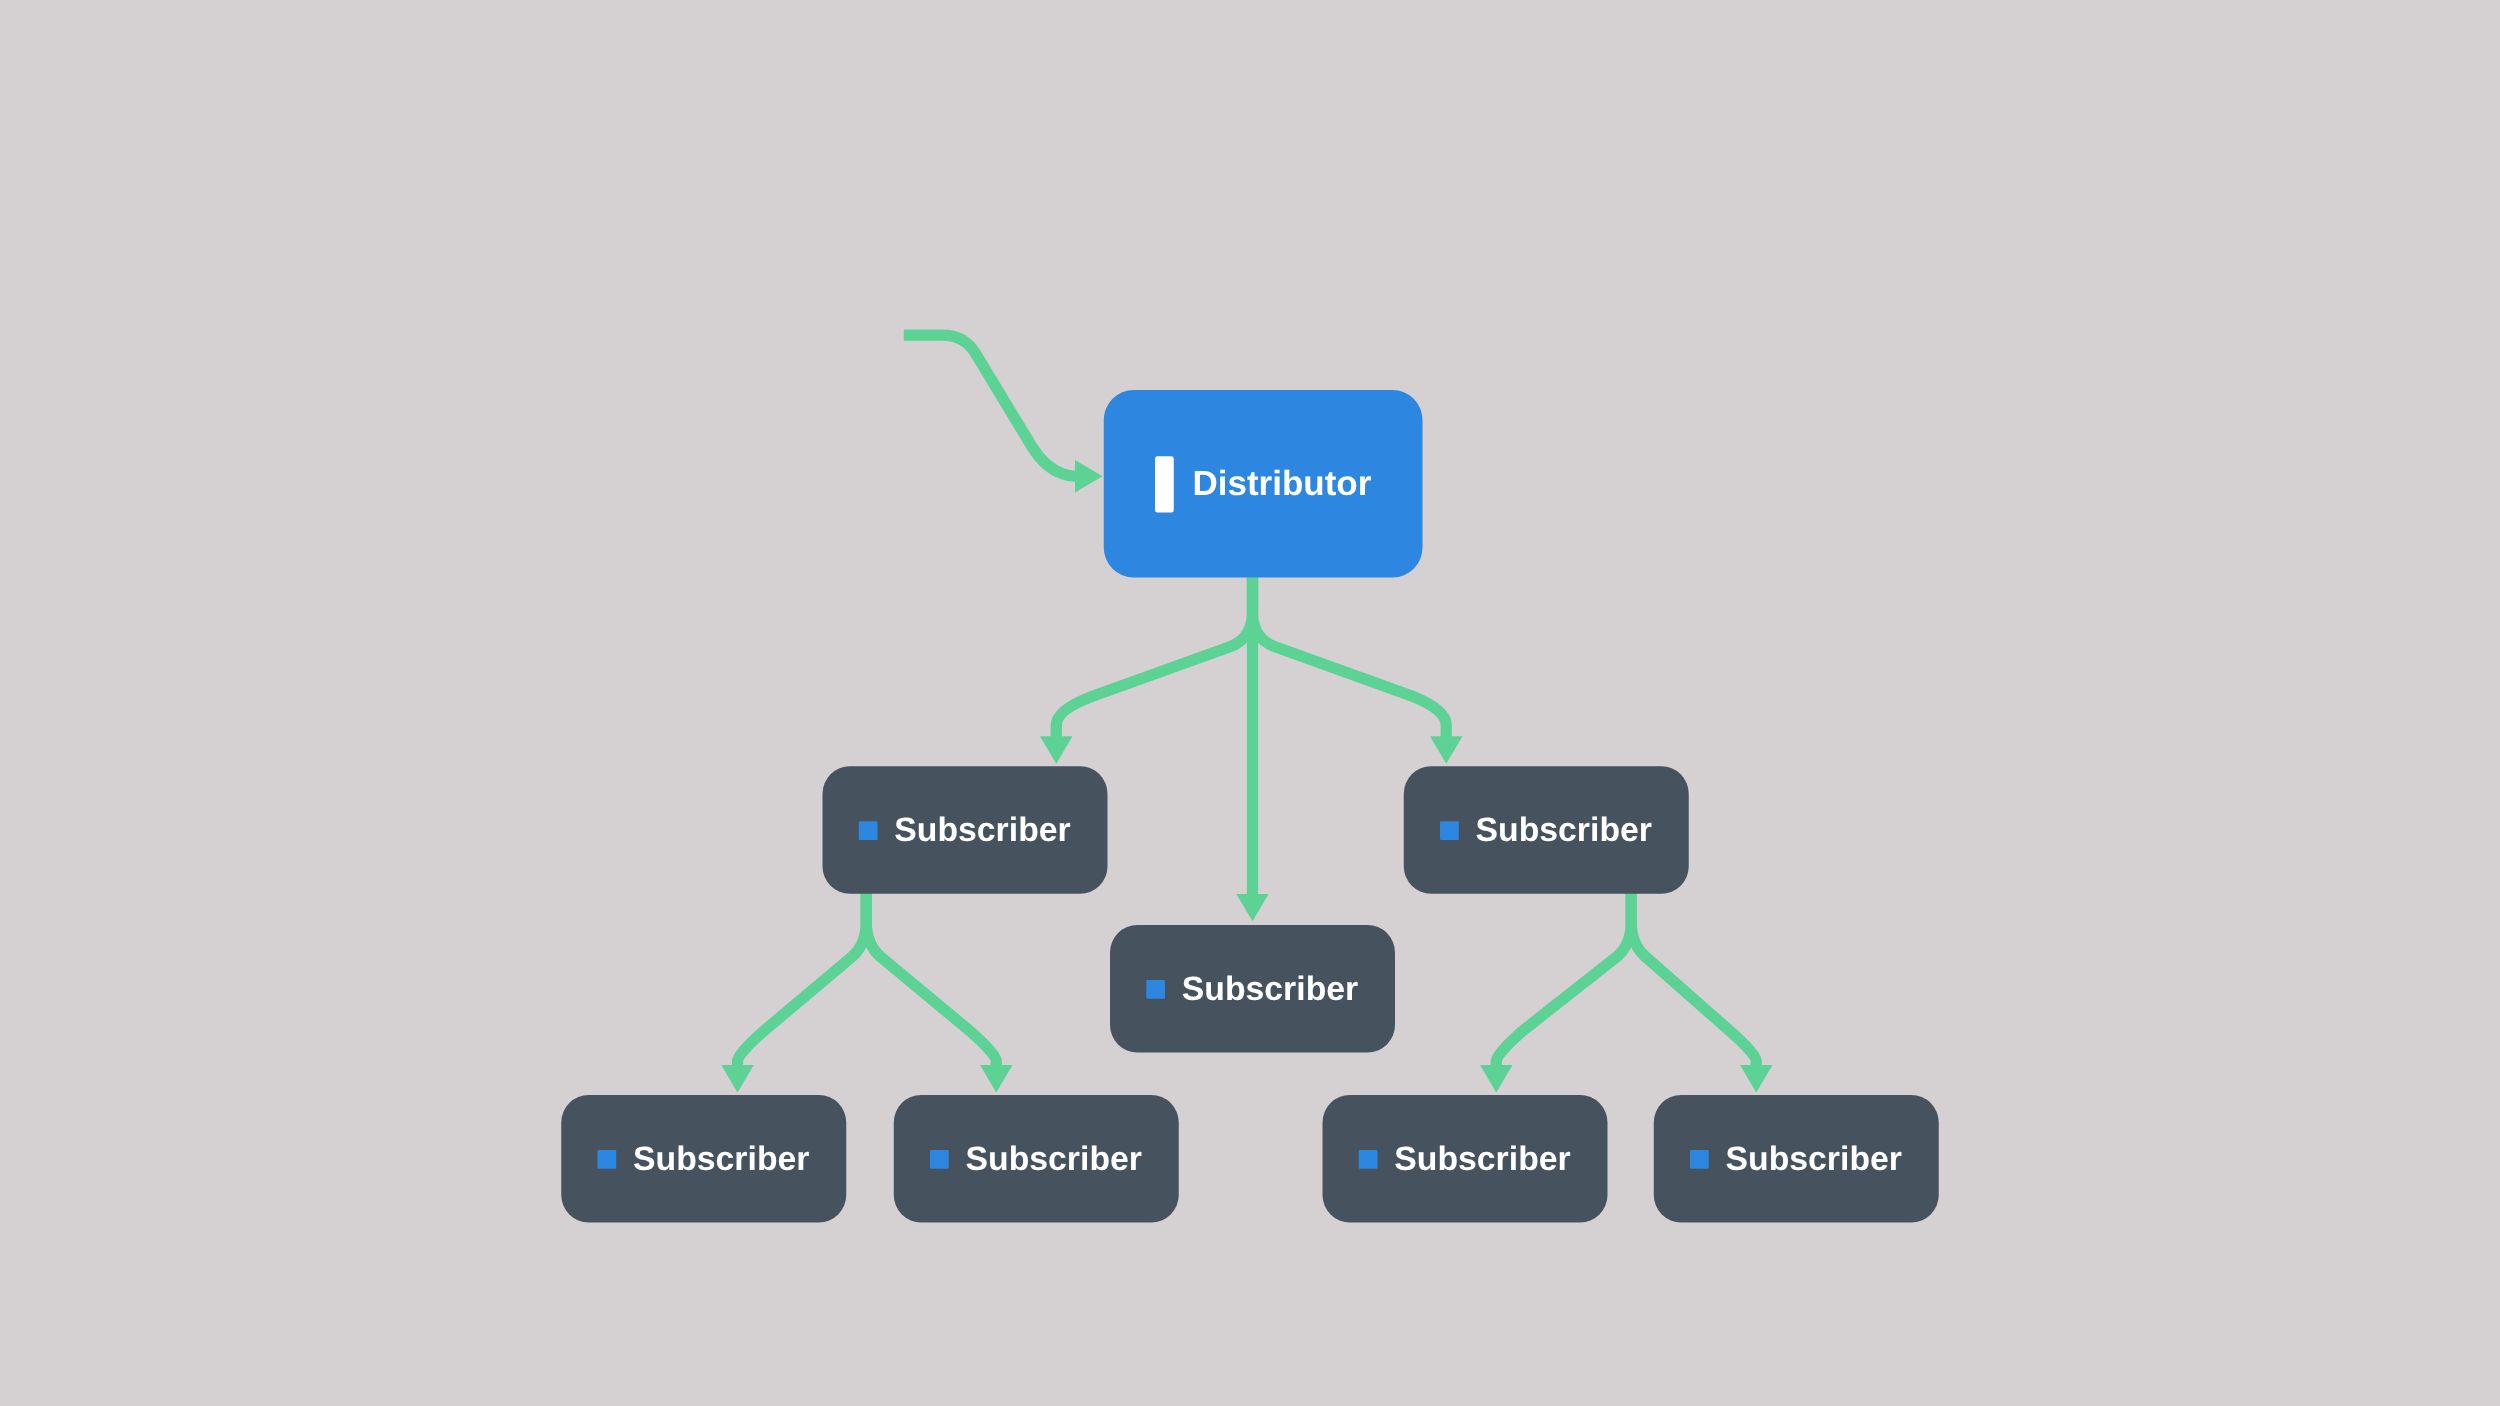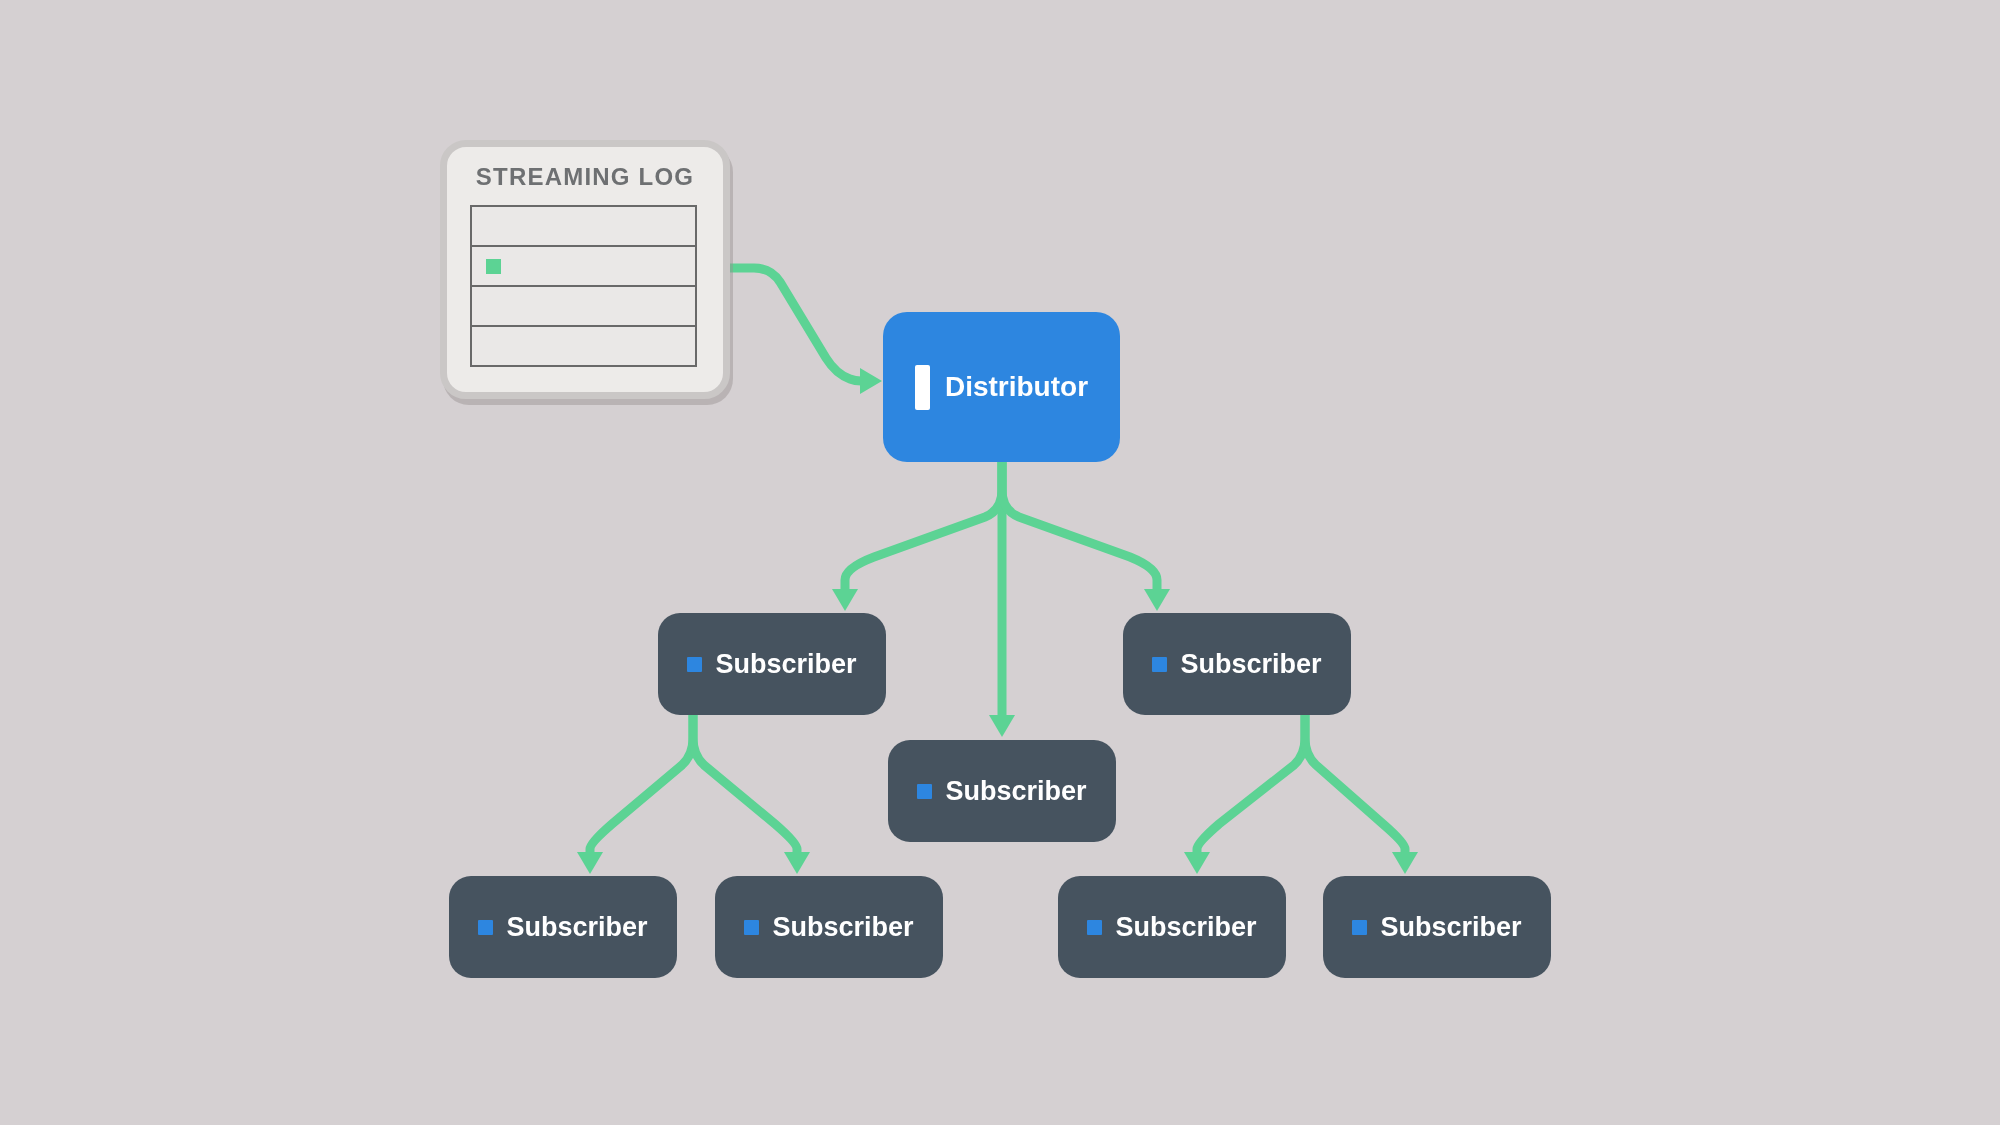--- a/index.html
+++ b/index.html
@@ -74,21 +74,21 @@
   .node {
     position: absolute;
     display: flex;
     align-items: center;
     justify-content: center;
     color: #ffffff;
     font-weight: bold;
   }
   .distributor {
     left: 883px; top: 312px;
-    width: 237px; height: 150px;
+    width: 255px; height: 150px;
     background: #2d86e0;
     border-radius: 24px;
     font-size: 28px;
     gap: 15px;
     align-items: center;
   }
   .bar-icon {
     width: 15px; height: 45px;
     background: #ffffff;
     border-radius: 2px;
@@ -138,31 +138,20 @@
 
     <path class="flow" d="M693,713 V738 Q693,755 682,765 L612,824 Q590,843 590,849 V853" marker-end="url(#ah)"></path>
 
     <path class="flow" d="M693,713 V738 Q693,755 704,765 L775,824 Q797,843 797,849 V853" marker-end="url(#ah)"></path>
 
     <path class="flow" d="M1305,713 V738 Q1305,755 1294,765 L1219,824 Q1197,843 1197,849 V853" marker-end="url(#ah)"></path>
 
     <path class="flow" d="M1305,713 V738 Q1305,755 1316,765 L1383,824 Q1405,843 1405,849 V853" marker-end="url(#ah)"></path>
   </svg>
 
-  <div class="log-card">
-    <div class="log-title">STREAMING LOG</div>
-    <div class="log-table">
-      <div class="log-row"></div>
-      <div class="log-row">
-        <span class="log-marker"></span>
-      </div>
-      <div class="log-row"></div>
-      <div class="log-row"></div>
-    </div>
-  </div>
 
   <div class="node distributor">
     <span class="bar-icon"></span>
     <span class="node-label">Distributor</span>
   </div>
 
   <div class="node subscriber sub-0">
     <span class="square-icon"></span>
     <span class="node-label">Subscriber</span>
   </div>

